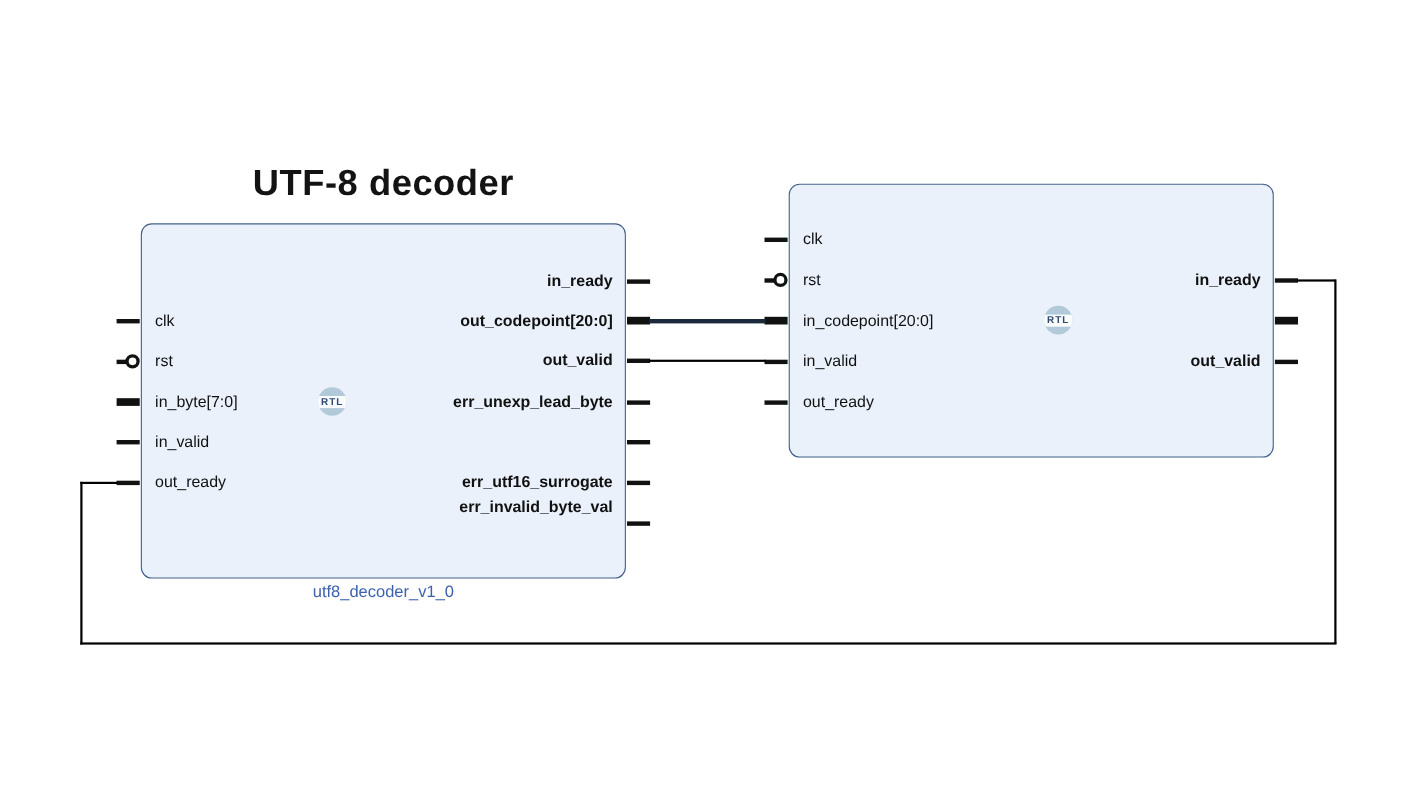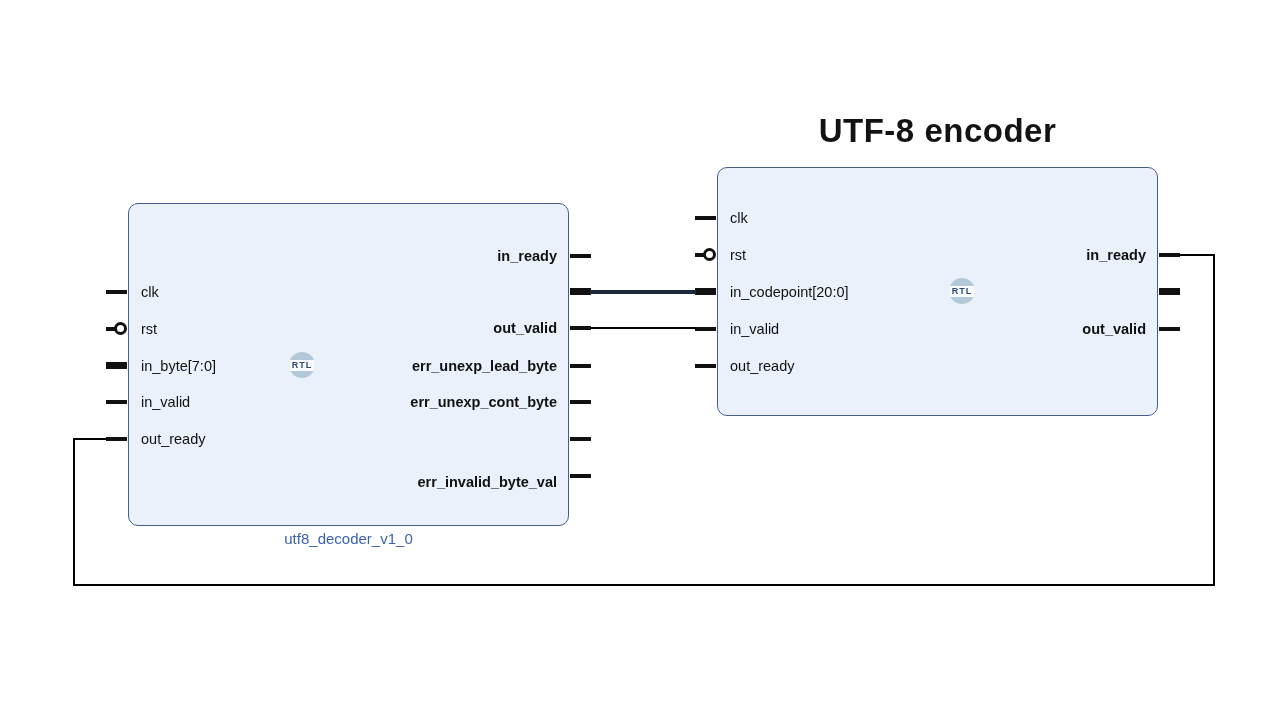--- a/index.html
+++ b/index.html
@@ -45,21 +45,21 @@
     position:absolute;left:-2px;right:-2px;top:8px;height:11px;
     background:rgba(255,255,255,0.93);text-align:center;line-height:11px;
     font-size:9px;font-weight:bold;color:#2d4a73;letter-spacing:1px;
   }
 </style>
 </head>
 <body>
 
 <div id="canvas">
 
-  <div class="block-title" style="left:717px;top:112px;width:441px;">UTF-8 encoder</div>
+  <div class="block-title" style="left:128px;top:147px;width:441px;">UTF-8 decoder</div>
 
   <div class="block" style="left:128px;top:203px;width:441px;height:323px;">
 
     <div class="plabel pl" style="top:79px">clk</div>
     <div class="stub lthin" style="top:86px"></div>
 
     <div class="plabel pl" style="top:116px">rst</div>
     <div class="stub lrst" style="top:123px"></div>
     <div class="lring" style="top:118px"></div>
 
@@ -68,34 +68,35 @@
 
     <div class="plabel pl" style="top:189px">in_valid</div>
     <div class="stub lthin" style="top:196px"></div>
 
     <div class="plabel pl" style="top:226px">out_ready</div>
     <div class="stub lthin" style="top:233px"></div>
 
     <div class="plabel pr" style="top:43px;right:11px;left:0;">in_ready</div>
     <div class="stub rthin" style="top:50px"></div>
 
+    <div class="plabel pr" style="top:79px;right:11px;left:0;">out_codepoint[20:0]</div>
     <div class="stub rbus" style="top:84px"></div>
 
     <div class="plabel pr" style="top:115px;right:11px;left:0;">out_valid</div>
     <div class="stub rthin" style="top:122px"></div>
 
     <div class="plabel pr" style="top:153px;right:11px;left:12px;">err_unexp_lead_byte</div>
     <div class="stub rthin" style="top:160px"></div>
 
-    <div class="plabel pr" style="top:189px;right:11px;left:0;">err_unexp_cont_byte</div>
     <div class="stub rthin" style="top:196px"></div>
 
+    <div class="plabel pr" style="top:226px;right:11px;left:0;">err_utf16_surrogate</div>
     <div class="stub rthin" style="top:233px"></div>
 
-    <div class="plabel pr" style="top:269px;right:11px;left:0;padding-left:37px;">err_invalid_byte_val</div>
+    <div class="plabel pr" style="top:248px;right:11px;left:0;padding-left:37px;">err_invalid_byte_val</div>
     <div class="stub rthin" style="top:270px"></div>
 
     <div class="rtl-badge" style="left:160px;top:148px;">
       <div class="rtl-band">RTL</div>
     </div>
   </div>
 
   <div class="instance-label" style="left:128px;top:530px;width:441px;">utf8_decoder_v1_0</div>
 
   <div class="block" style="left:717px;top:167px;width:441px;height:249px;">

